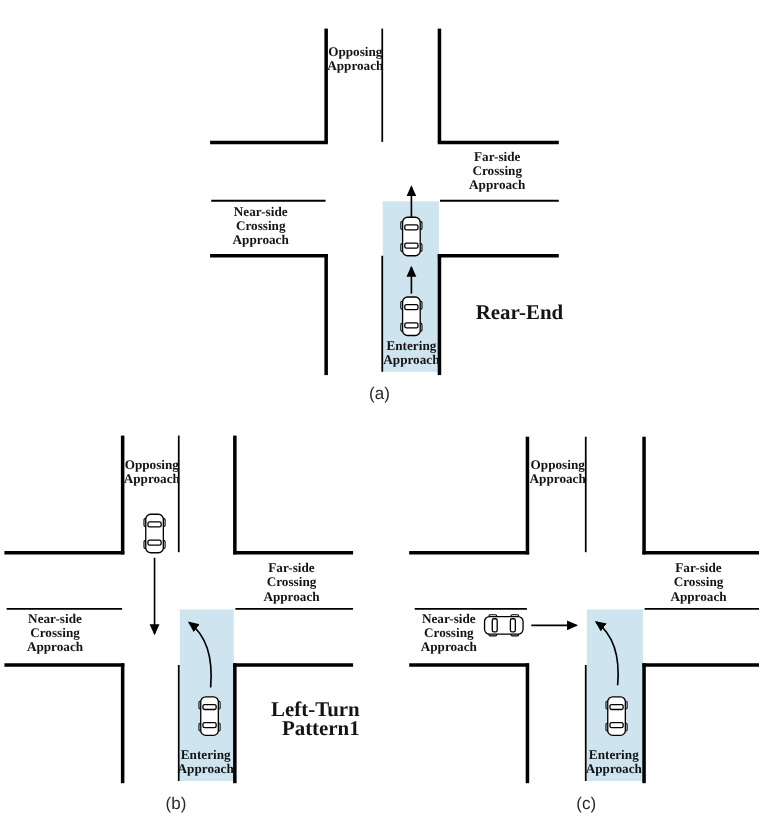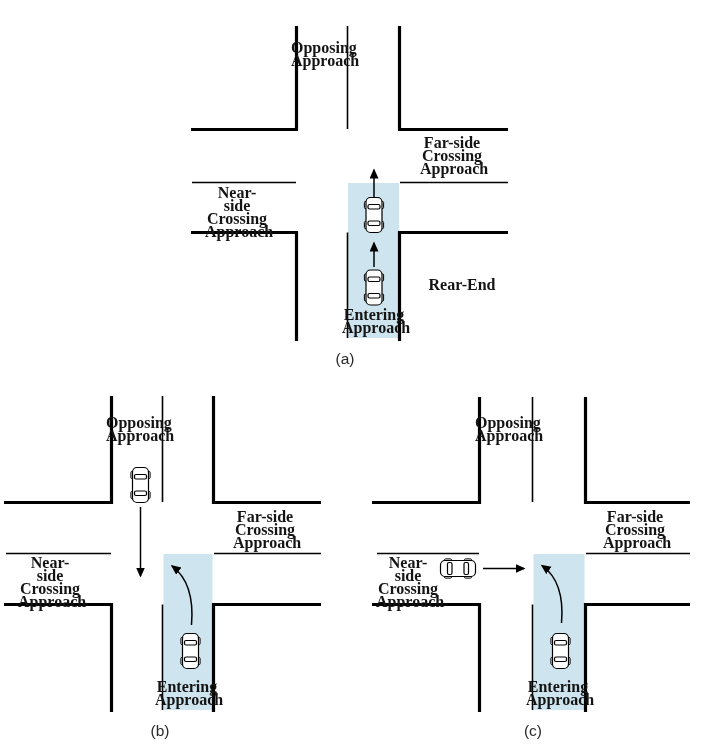--- a/index.html
+++ b/index.html
@@ -52,27 +52,28 @@
     stroke-width: 1;
   }
   .lbl {
     position: absolute;
     text-align: center;
     font-weight: bold;
     color: #141414;
   }
   .approach {
     width: 64px;
-    font-size: 16px;
+    font-size: 12px;
     line-height: 13px;
   }
   .pattern {
     width: 100px;
-    font-size: 16px;
+    font-size: 19px;
     line-height: 17px;
+    text-align: right;
   }
   .caption {
     position: absolute;
     width: 44px;
     text-align: center;
     font-family: "Liberation Sans", sans-serif;
     font-weight: normal;
     font-size: 15.5px;
     color: #2a2a2a;
   }
@@ -169,20 +170,21 @@
   <div class="lbl approach" style="left:420px; top:136px;">Far-side Crossing Approach</div>
   <div class="lbl approach" style="left:205px; top:186px;">Near-side Crossing Approach</div>
   <div class="lbl approach" style="left:342px; top:308px;">Entering Approach</div>
   <div class="lbl pattern" style="left:412px; top:276px;">Rear-End</div>
   <div class="caption" style="left:323px; top:350px;">(a)</div>
 
   <div class="lbl approach" style="left:106px; top:416px;">Opposing Approach</div>
   <div class="lbl approach" style="left:233px; top:510px;">Far-side Crossing Approach</div>
   <div class="lbl approach" style="left:18px; top:556px;">Near-side Crossing Approach</div>
   <div class="lbl approach" style="left:155px; top:680px;">Entering Approach</div>
+  <div class="lbl pattern" style="left:227px; top:637px;">Left-Turn Pattern1</div>
   <div class="caption" style="left:138px; top:722px;">(b)</div>
 
   <div class="lbl approach" style="left:475px; top:416px;">Opposing Approach</div>
   <div class="lbl approach" style="left:603px; top:510px;">Far-side Crossing Approach</div>
   <div class="lbl approach" style="left:376px; top:556px;">Near-side Crossing Approach</div>
   <div class="lbl approach" style="left:526px; top:680px;">Entering Approach</div>
   <div class="caption" style="left:511px; top:722px;">(c)</div>
 
 </div>
 

